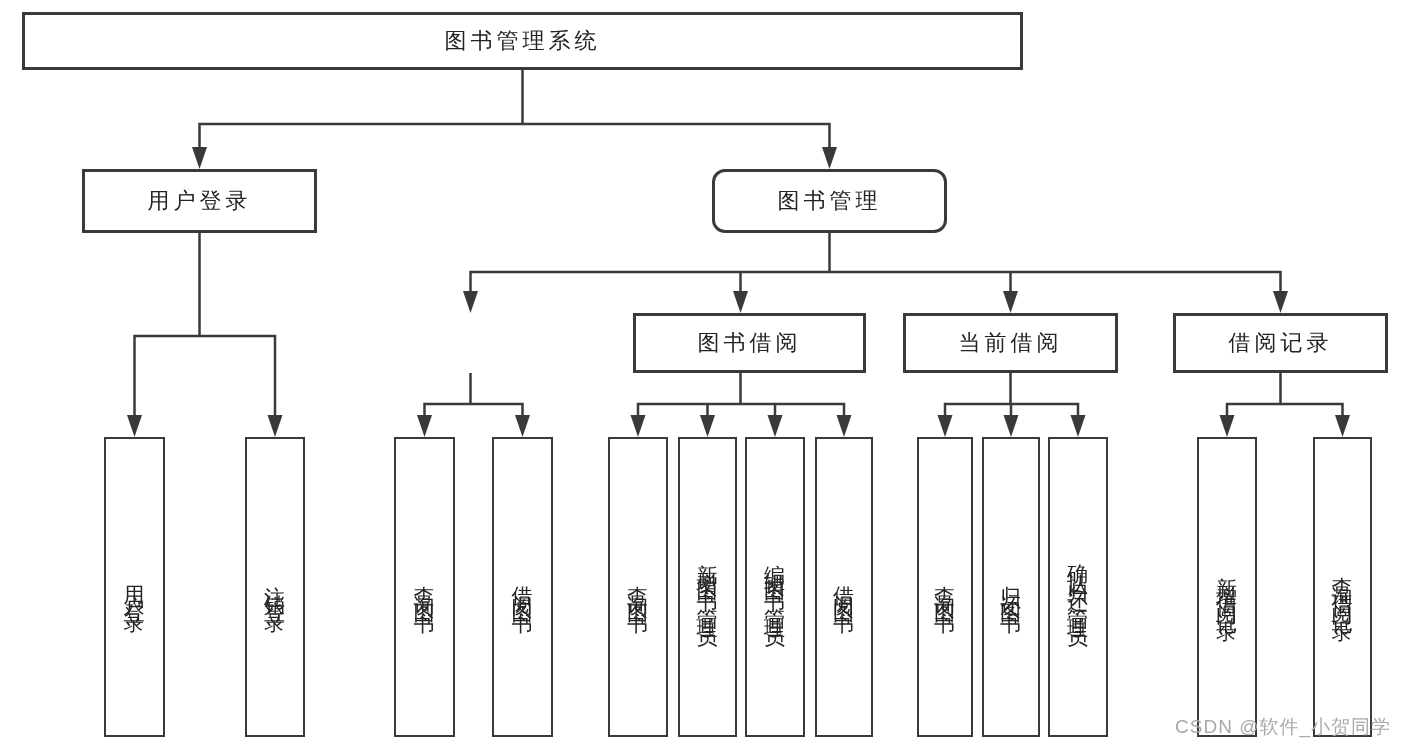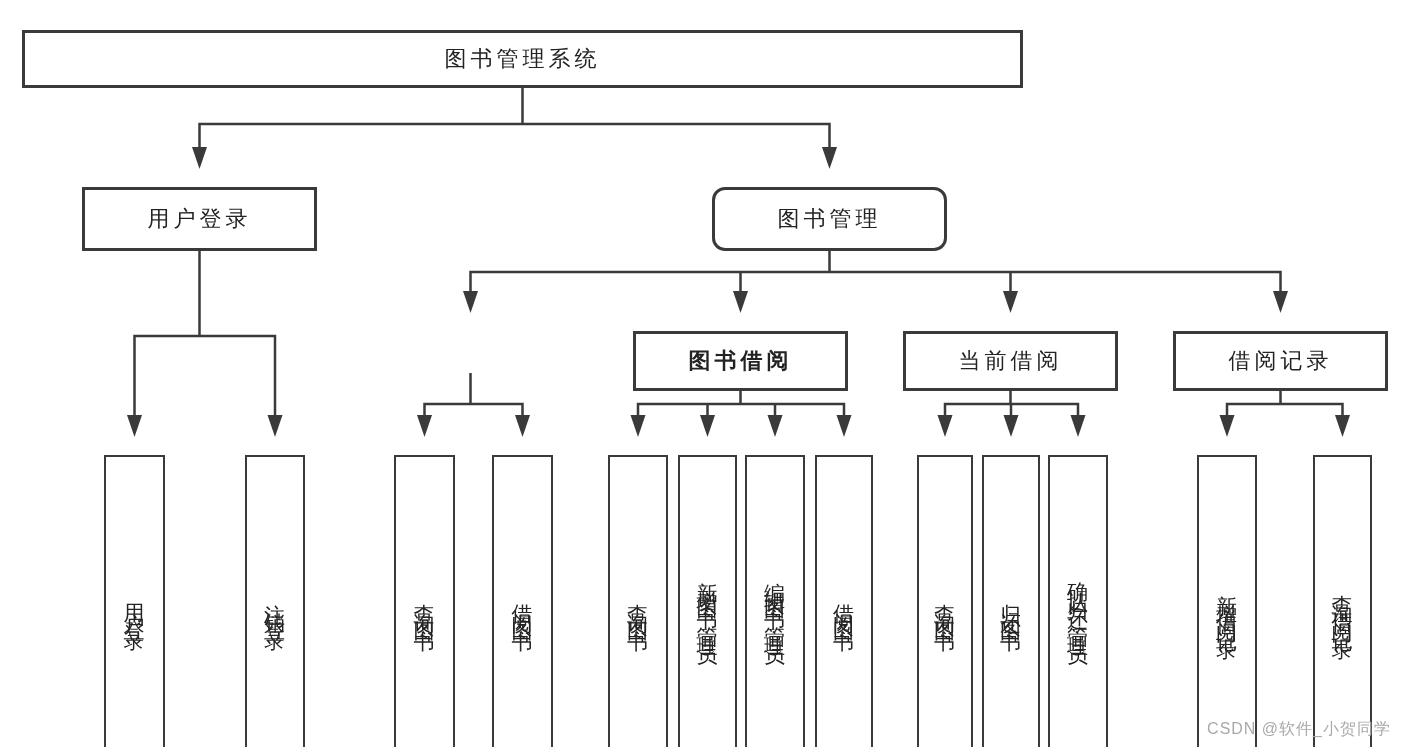--- a/index.html
+++ b/index.html
@@ -37,26 +37,26 @@
     line-height: 1;
     color: #232323;
     white-space: nowrap;
   }
   #connector-layer {
     position: absolute;
     left: 0; top: 0;
     width: 1405px; height: 747px;
     z-index: 0;
   }
-  .node { z-index: 1; margin-top: 18px; }
+  .node { z-index: 1; }
   #watermark {
     position: absolute;
     right: 14px;
     bottom: 7px;
-    font-size: 16px;
+    font-size: 19px;
     color: #a9a9a9;
     letter-spacing: 1px;
     z-index: 2;
     white-space: nowrap;
   }
 </style>
 </head>
 <body>
 
 <div id="canvas">
@@ -105,21 +105,21 @@
     <span class="hlabel">图书管理系统</span>
   </div>
 
   <div class="node" style="left:82px; top:169px; width:235px; height:64px;">
     <span class="hlabel">用户登录</span>
   </div>
   <div class="node" style="left:712px; top:169px; width:235px; height:64px;border-radius:13px;">
     <span class="hlabel">图书管理</span>
   </div>
 
-  <div class="node" style="left:633px; top:313px; width:215px; height:60px;font-weight:bold;">
+  <div class="node" style="left:633px; top:313px; width:233px; height:60px;">
     <span class="hlabel">图书借阅</span>
   </div>
   <div class="node" style="left:903px; top:313px; width:215px; height:60px;">
     <span class="hlabel">当前借阅</span>
   </div>
   <div class="node" style="left:1173px; top:313px; width:215px; height:60px;">
     <span class="hlabel">借阅记录</span>
   </div>
 
   <div class="node leaf" style="left:104px; top:437px; width:61px; height:300px;">

